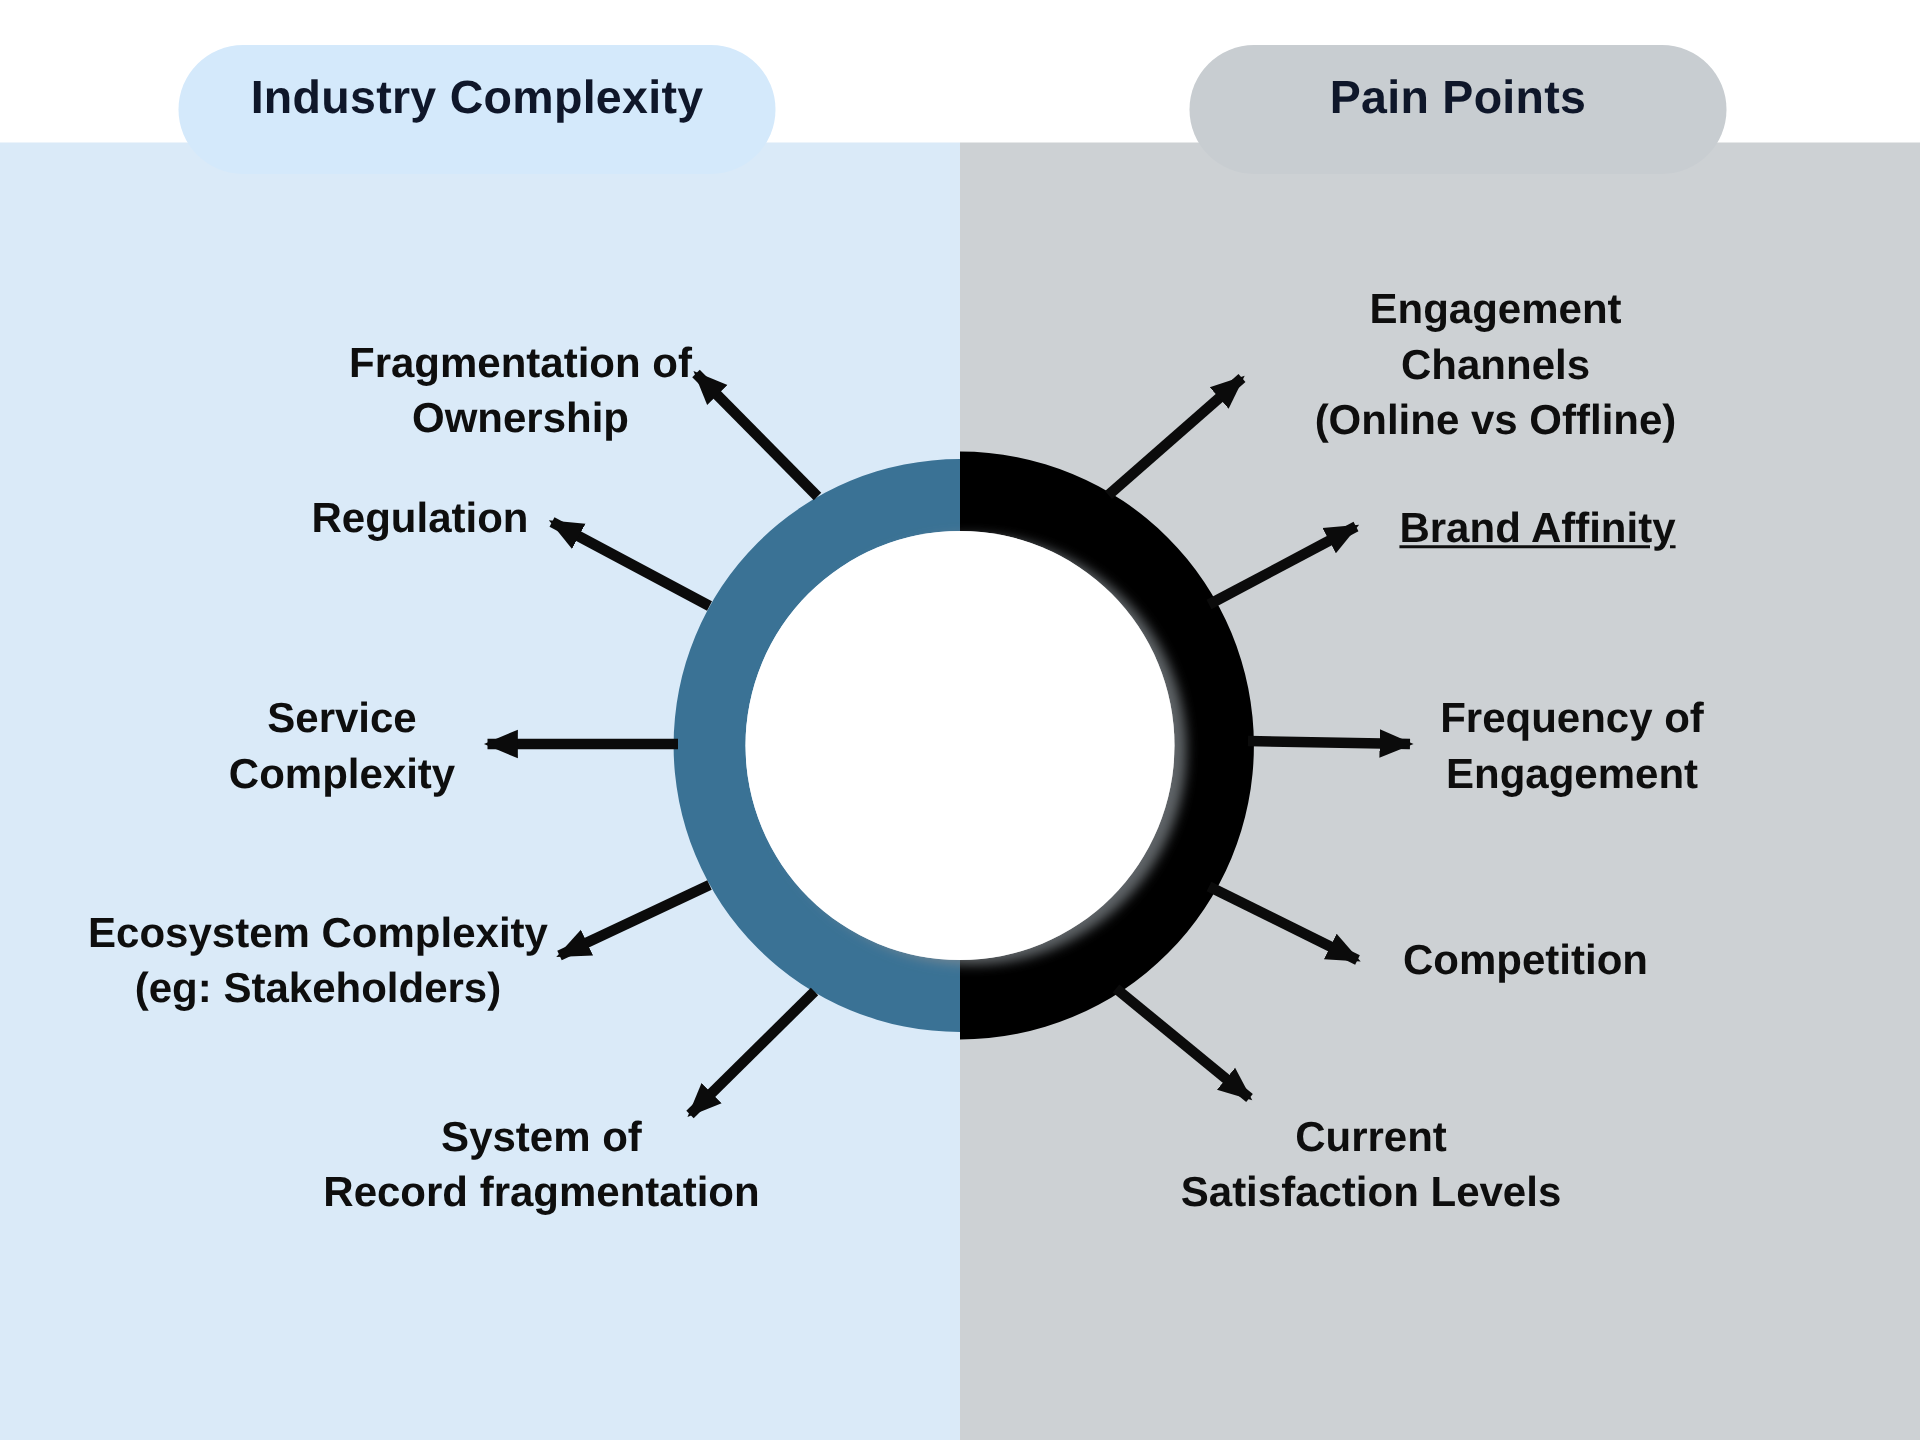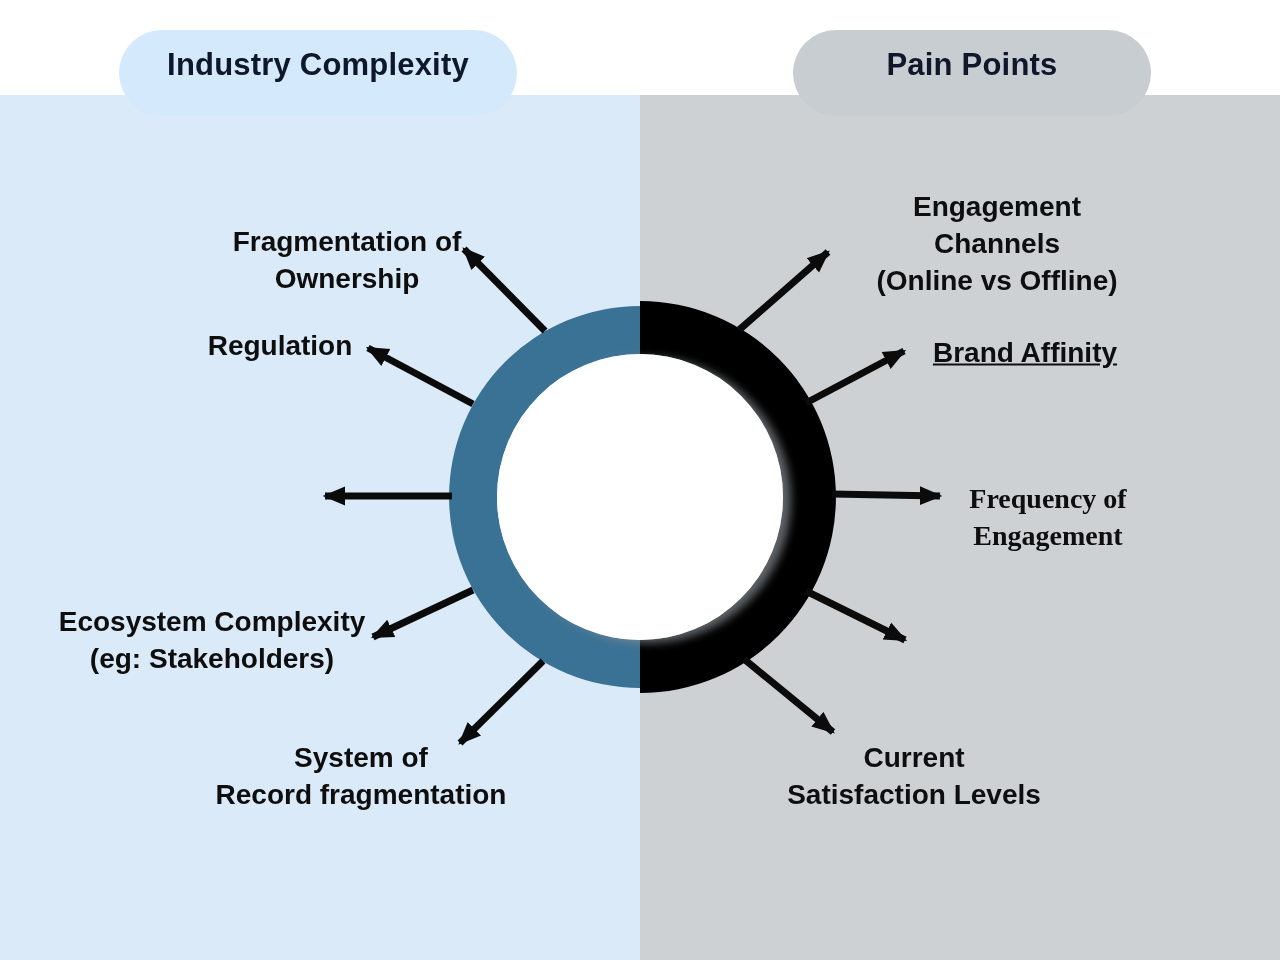--- a/index.html
+++ b/index.html
@@ -82,21 +82,21 @@
     color: #0e0e0e;
     white-space: pre-line;
   }
   .l1 { left: 347px;  top: 247px; margin-top: 13px; }
   .l2 { left: 280px;  top: 345px; }
   .l3 { left: 228px;  top: 497px; }
   .l4 { left: 212px;  top: 640px; }
   .l5 { left: 361px;  top: 776px; }
   .r1 { left: 997px;  top: 243px; }
   .r2 { left: 1025px; top: 352px; text-decoration: underline; }
-  .r3 { left: 1048px; top: 517px; font-family: Liberation Serif, serif; }
+  .r3 { left: 1048px; top: 497px; }
   .r4 { left: 1017px; top: 640px; }
   .r5 { left: 914px;  top: 776px; }
 </style>
 </head>
 <body>
 
 <div class="stage">
 
   <div class="panel left"></div>
   <div class="panel right"></div>
@@ -136,26 +136,29 @@
       <line x1="832" y1="494" x2="940" y2="496" marker-end="url(#ah)"></line>
       <line x1="806" y1="591" x2="905" y2="640" marker-end="url(#ah)"></line>
       <line x1="744" y1="659" x2="833" y2="732" marker-end="url(#ah)"></line>
     </g>
   </svg>
 
 
   <div class="label l1">Fragmentation of
 Ownership</div>
   <div class="label l2">Regulation</div>
+  <div class="label l3">Service
+Complexity</div>
   <div class="label l4">Ecosystem Complexity
 (eg: Stakeholders)</div>
   <div class="label l5">System of
 Record fragmentation</div>
 
   <div class="label r1">Engagement Channels
 (Online vs Offline)</div>
   <div class="label r2">Brand Affinity</div>
   <div class="label r3">Frequency of
 Engagement</div>
+  <div class="label r4">Competition</div>
   <div class="label r5">Current
 Satisfaction Levels</div>
 
 </div>
 
 </body></html>

